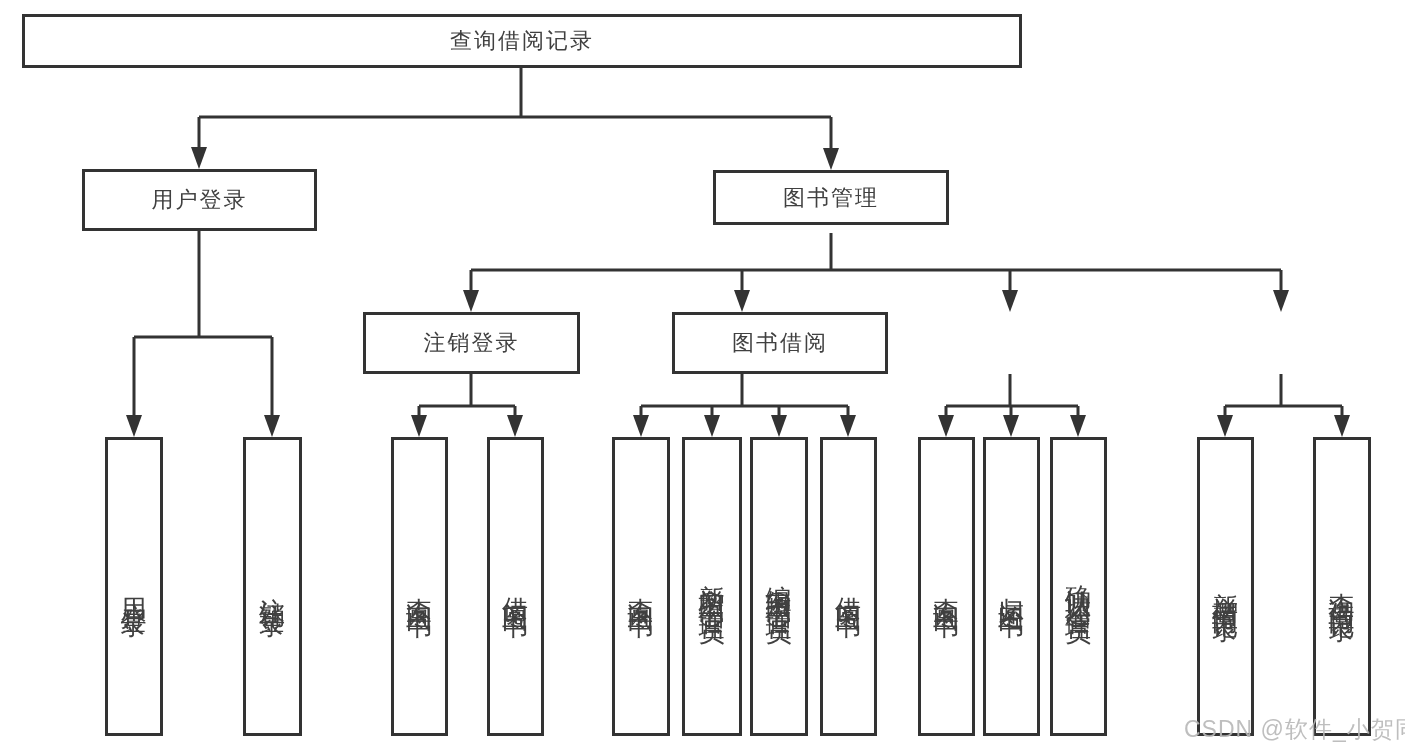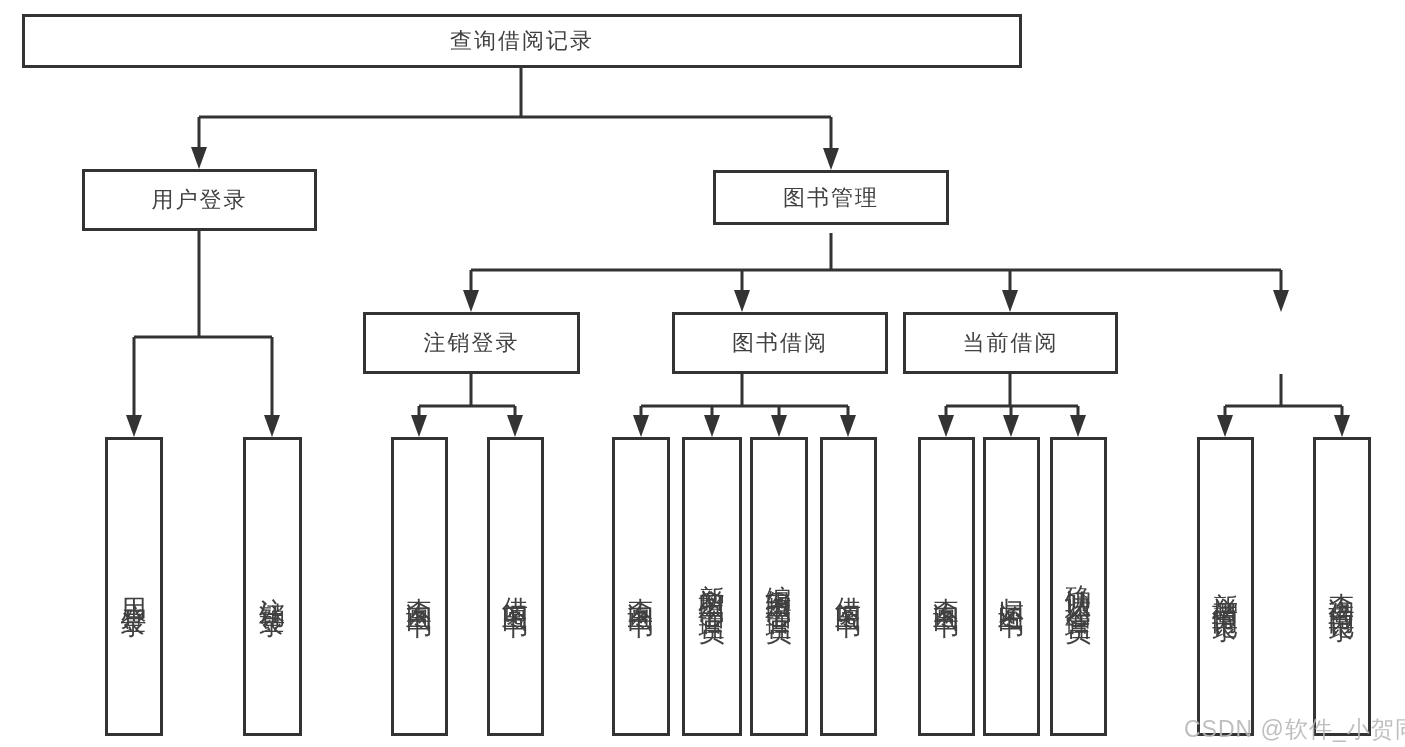--- a/index.html
+++ b/index.html
@@ -113,21 +113,20 @@
     </g>
   </svg>
 
   <div class="box hbox" style="left:22px; top:14px; width:1000px; height:54px;">查询借阅记录</div>
 
   <div class="box hbox" style="left:82px; top:169px; width:235px; height:62px;">用户登录</div>
   <div class="box hbox" style="left:713px; top:170px; width:236px; height:55px;">图书管理</div>
 
   <div class="box hbox" style="left:363px; top:312px; width:217px; height:62px;">注销登录</div>
   <div class="box hbox" style="left:634px; top:312px; width:216px; height:62px;margin-left:38px;">图书借阅</div>
-  <div class="box hbox" style="left:903px; top:312px; width:215px; height:62px;">当前借阅</div>
 
   <div class="box vbox" style="left:105px; top:437px; width:58px; height:299px;">用户登录</div>
   <div class="box vbox" style="left:243px; top:437px; width:59px; height:299px;">注销登录</div>
 
   <div class="box vbox" style="left:391px; top:437px; width:57px; height:299px;">查询图书</div>
   <div class="box vbox" style="left:487px; top:437px; width:57px; height:299px;">借阅图书</div>
 
   <div class="box vbox" style="left:612px; top:437px; width:58px; height:299px;">查询图书</div>
   <div class="box vbox" style="left:682px; top:437px; width:60px; height:299px;">新增图书（管理员）</div>
   <div class="box vbox" style="left:750px; top:437px; width:58px; height:299px;">编辑图书（管理员）</div>

